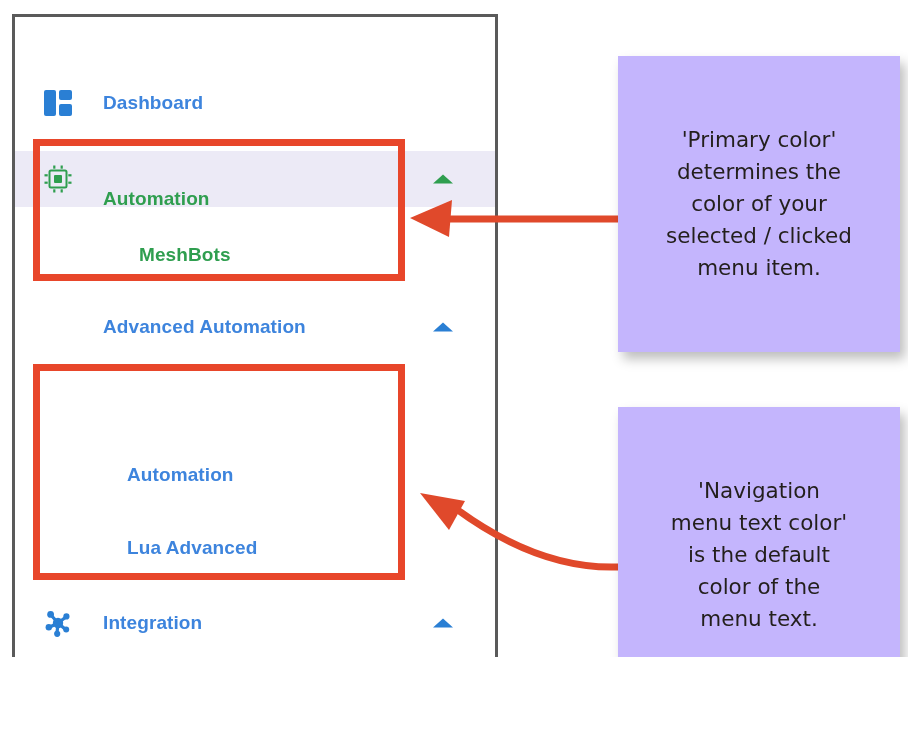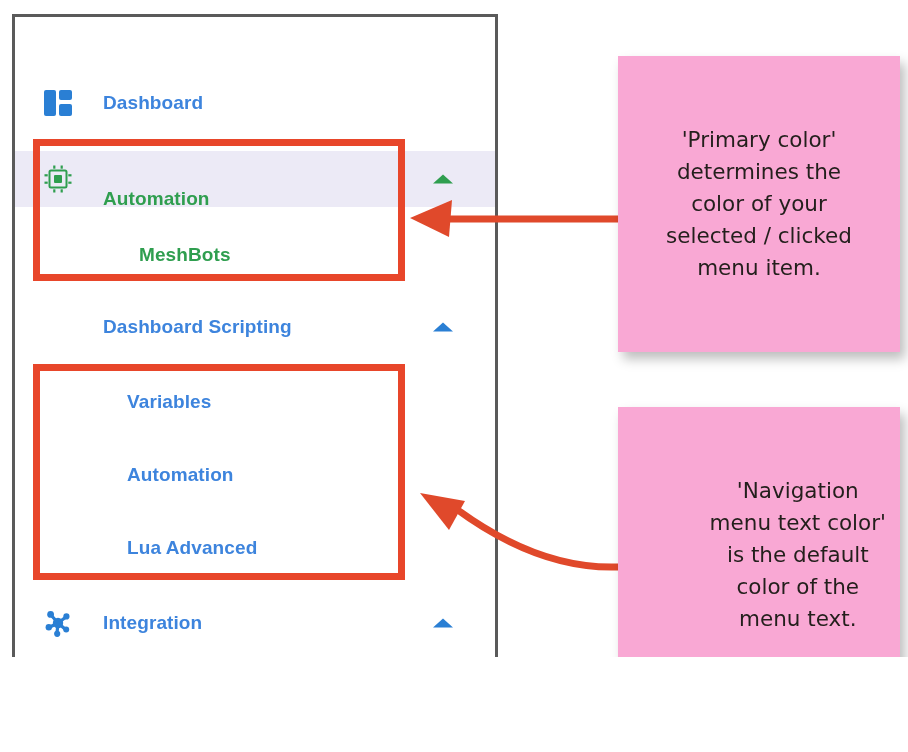--- a/index.html
+++ b/index.html
@@ -84,21 +84,21 @@
   .red-box {
     position: absolute;
     border: 7px solid #e8462a;
     box-sizing: border-box;
     background: transparent;
   }
 
   
   .sticky {
     position: absolute;
-    background: #f9a8d4;
+    background: #c4b5fd;
     box-shadow: 5px 7px 11px rgba(0,0,0,0.26);
     box-sizing: border-box;
     display: flex;
     align-items: center;
     justify-content: center;
   }
   .sticky .sticky-text {
     font-family: "DejaVu Sans", sans-serif;
     font-size: 21.5px;
     line-height: 1.48;
@@ -154,27 +154,24 @@
       </span>
       <span class="nav-label lvl1" style="color:#2f9e4f;margin-top:40px;">Automation</span>
       <span class="chev green"></span>
     </div>
 
     <div class="nav-row" style="top:210px;">
       <span class="nav-label lvl1" style="color:#2f9e4f;margin-left:36px;">MeshBots</span>
     </div>
 
     <div class="nav-row" style="top:282px;">
-      <span class="nav-label lvl1" style="color:#3d84dd;">Dashboard Scripting</span>
+      <span class="nav-label lvl1" style="color:#3d84dd;">Advanced Automation</span>
       <span class="chev"></span>
     </div>
 
-    <div class="nav-row" style="top:357px;">
-      <span class="nav-label lvl2" style="color:#3d84dd;">Variables</span>
-    </div>
 
     <div class="nav-row" style="top:430px;">
       <span class="nav-label lvl2" style="color:#3d84dd;">Automation</span>
     </div>
 
     <div class="nav-row" style="top:503px;">
       <span class="nav-label lvl2" style="color:#3d84dd;">Lua Advanced</span>
     </div>
 
     <div class="nav-row" style="top:578px;">
@@ -220,21 +217,21 @@
   </svg>
 
   <div class="sticky" style="left:618px;top:56px;width:282px;height:296px;">
     <div class="sticky-text">'Primary color'
 determines the
 color of your
 selected / clicked
 menu item.</div>
   </div>
 
-  <div class="sticky" style="left:618px;top:407px;width:282px;height:296px;justify-content:flex-end;">
+  <div class="sticky" style="left:618px;top:407px;width:282px;height:296px;">
     <div class="sticky-text">'Navigation
 menu text color'
 is the default
 color of the
 menu text.</div>
   </div>
 
 </div>
 
 </body></html>

